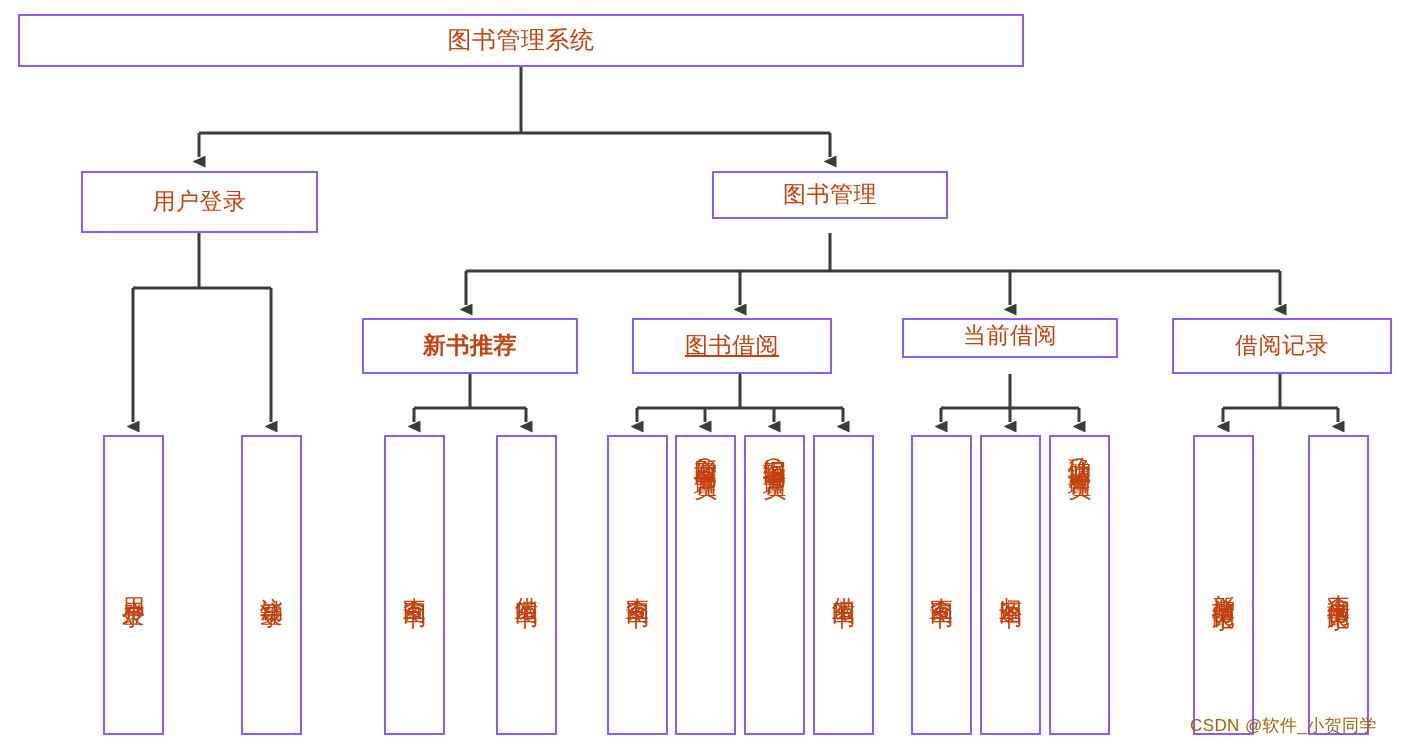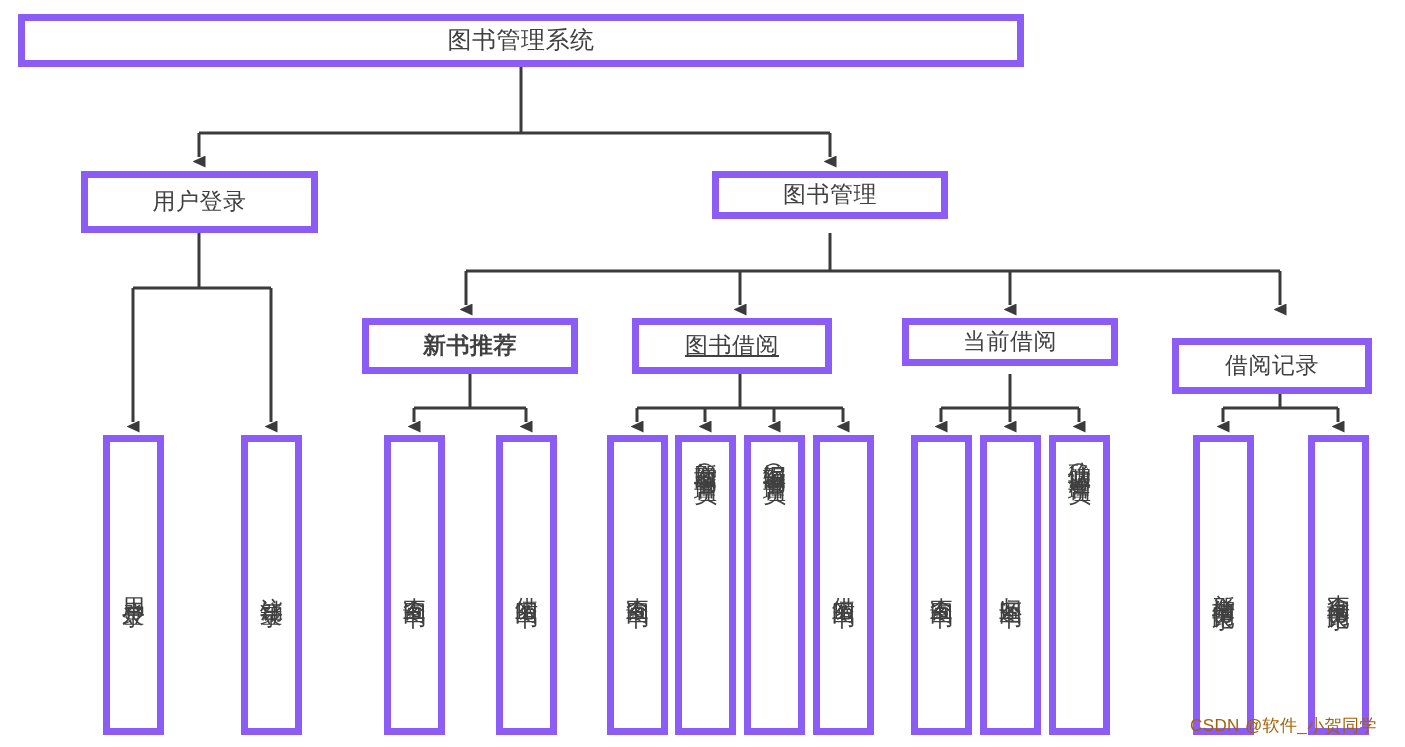--- a/index.html
+++ b/index.html
@@ -21,26 +21,26 @@
     position: absolute;
     left: 0;
     top: 0;
     width: 1405px;
     height: 747px;
     pointer-events: none;
   }
   .node {
     position: absolute;
     box-sizing: border-box;
-    border: 7px solid #8b5cf6;
+    border: 2px solid #8b5cf6;
     background: #ffffff;
     display: flex;
     align-items: center;
     justify-content: center;
-    color: #404040;
+    color: #c2410c;
   }
   .node .lbl {
     display: block;
     text-align: center;
     line-height: 1.18;
     white-space: nowrap;
   }
   
   .node.h .lbl {
     font-size: 23px;
@@ -141,25 +141,25 @@
   </div>
 
   <div class="node h" style="left:362px; top:318px; width:216px; height:56px;font-weight:bold;">
     <span class="lbl">新书推荐</span>
   </div>
 
   <div class="node h" style="left:632px; top:318px; width:200px; height:56px;text-decoration:underline;">
     <span class="lbl">图书借阅</span>
   </div>
 
-  <div class="node h" style="left:902px; top:318px; width:216px; height:48px;">
+  <div class="node h" style="left:902px; top:318px; width:216px; height:40px;font-family:Liberation Mono, monospace;">
     <span class="lbl">当前借阅</span>
   </div>
 
-  <div class="node h" style="left:1172px; top:318px; width:200px; height:56px;margin-top:20px;">
+  <div class="node h" style="left:1172px; top:318px; width:220px; height:56px;">
     <span class="lbl">借阅记录</span>
   </div>
 
   <div class="node v mid" style="left:103px; top:435px; width:61px; height:300px;">
     <span class="lbl">用户登录</span>
   </div>
 
   <div class="node v mid" style="left:241px; top:435px; width:61px; height:300px;">
     <span class="lbl">注销登录</span>
   </div>

